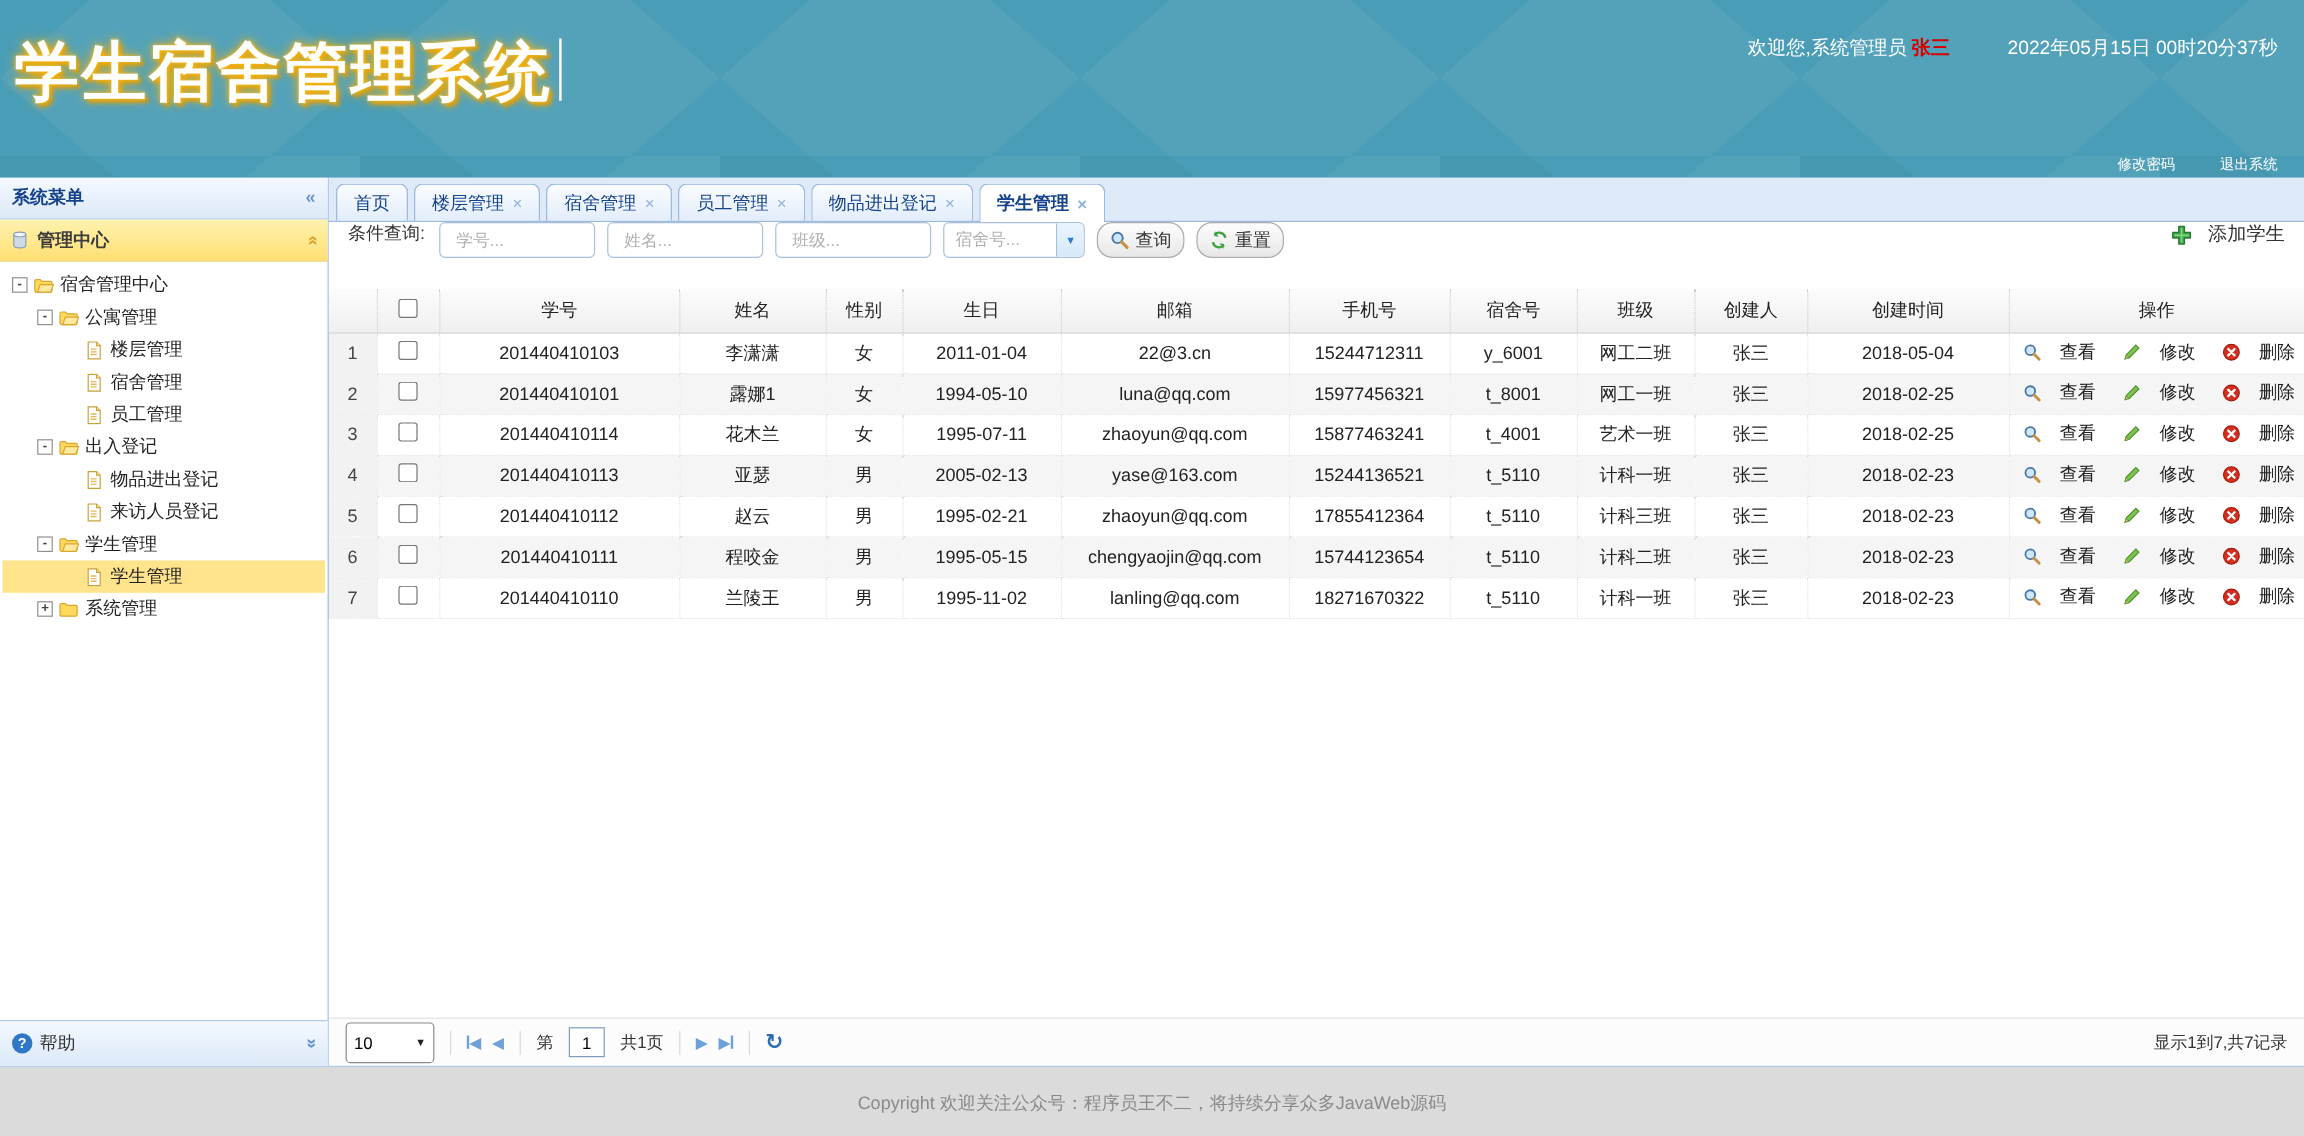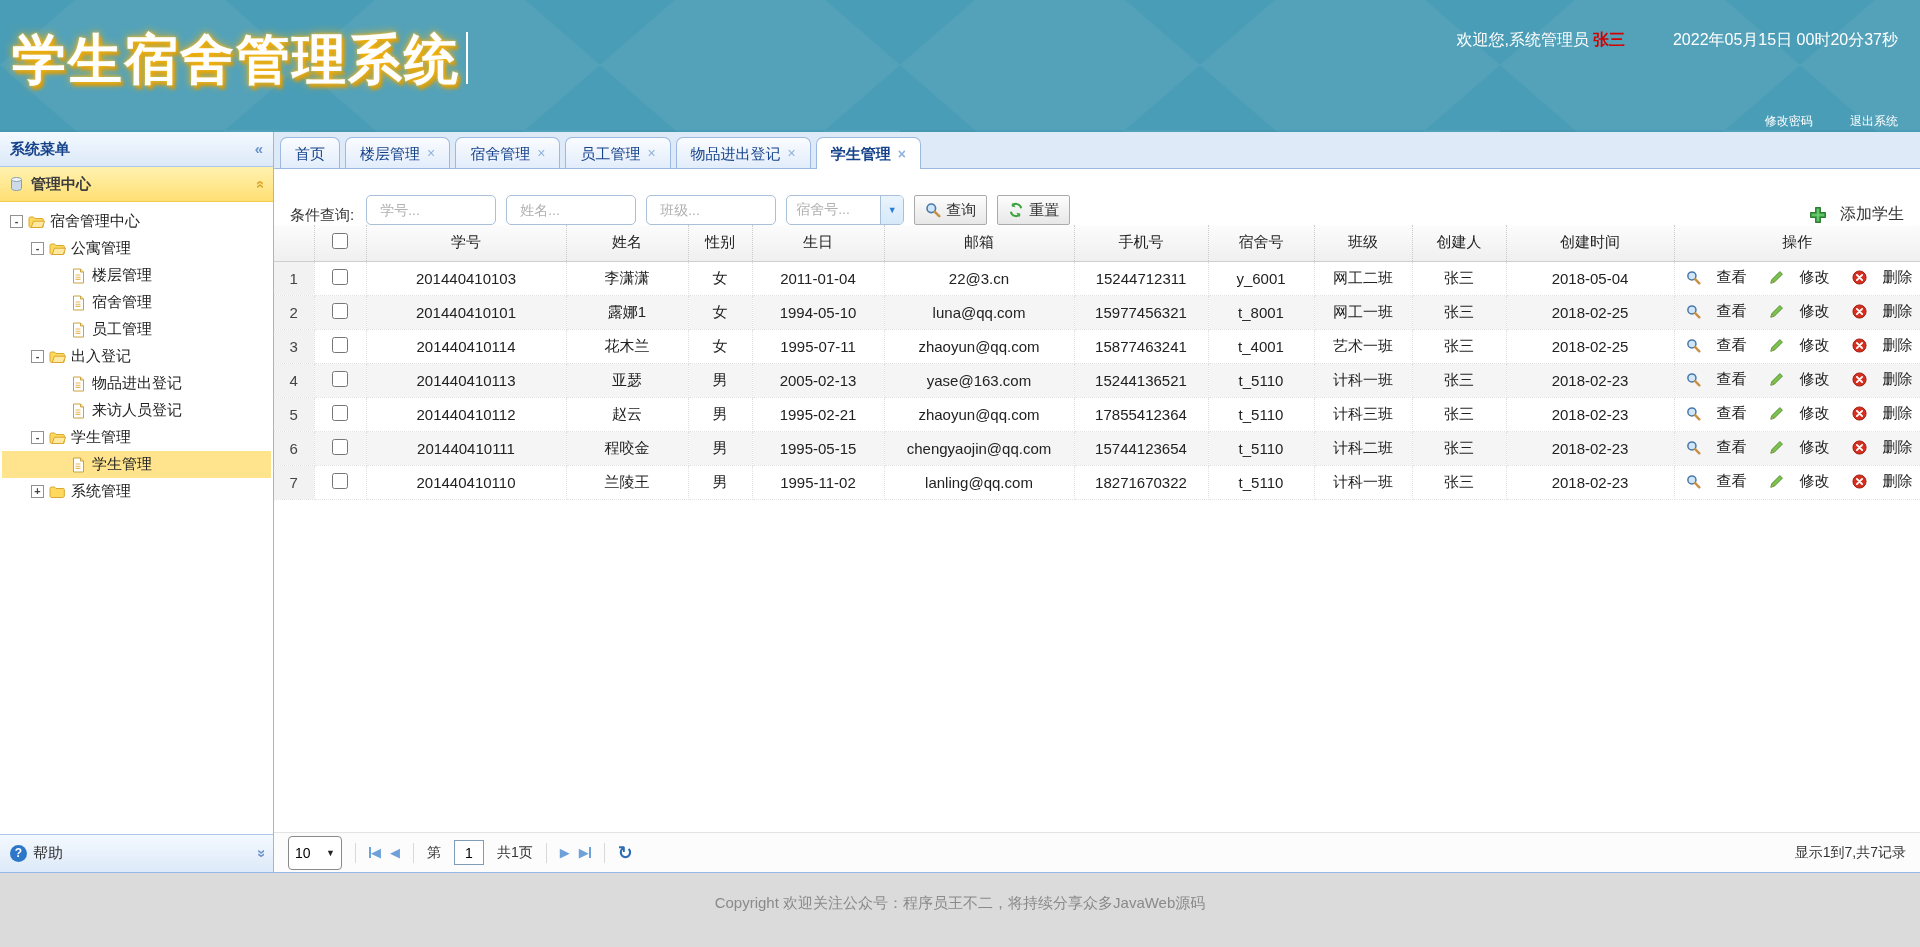--- a/index.html
+++ b/index.html
@@ -1,21 +1,21 @@
 <!DOCTYPE html>
 <html><head>
 <meta charset="utf-8">
 <style>
   * { margin:0; padding:0; box-sizing:border-box; }
   html,body { width:1920px; height:947px; overflow:hidden; }
   body { font-family:"Liberation Sans","DejaVu Sans",sans-serif; font-size:15px; color:#333; background:#fff; }
   .app { width:1920px; height:947px; display:flex; flex-direction:column; }
 
   
-  .hdr { position:relative; height:132px; background:#4A9DB6; overflow:hidden; flex:none; }
+  .hdr { position:relative; height:148px; background:#4A9DB6; overflow:hidden; flex:none; }
   .hdr .hexbg { position:absolute; left:0; top:0; width:100%; height:100%; }
   .hdr-title { position:absolute; left:12px; top:24px; font-size:54px; font-weight:bold; color:#fff; letter-spacing:2px;
     text-shadow:0 0 10px #ffb400, 0 0 3px #ffc83d, 3px 4px 3px rgba(220,150,0,.85); }
   .title-caret { display:inline-block; width:2px; height:52px; background:#fff; margin-left:6px; vertical-align:-6px; box-shadow:none; }
   .hdr-welcome { position:absolute; right:22px; top:30px; color:#fff; font-size:16px; }
   .hdr-welcome .uname { color:#d40000; font-weight:bold; margin:0 4px; }
   .hdr-welcome .dt { margin-left:44px; }
   .hdr-links { position:absolute; right:22px; bottom:2px; color:#fff; font-size:12px; }
   .hdr-links a { color:#fff; text-decoration:none; margin-left:34px; cursor:pointer; }
 
@@ -47,47 +47,47 @@
 
   
   .main { flex:1; display:flex; flex-direction:column; min-width:0; }
   .tabs { height:37px; flex:none; background:#DFEAF8; border-bottom:1px solid #9CB9E0; padding:5px 6px 0 6px; display:flex; }
   .tab { height:31px; line-height:29px; padding:0 14px; margin-right:5px; background:linear-gradient(#FAFCFF,#E2EDFB);
     border:1px solid #9CB9E0; border-bottom:none; border-radius:7px 7px 0 0; color:#15428B; font-size:15px;
     display:flex; align-items:center; gap:7px; cursor:pointer; }
   .tab.active { background:#fff; font-weight:bold; height:32px; margin-bottom:-1px; position:relative; }
   .tab .x { color:#8FB1DC; font-size:14px; line-height:1; cursor:pointer; }
 
-  .filter-bar { height:56px; flex:none; display:flex; align-items:flex-end; gap:10px; padding:0 16px; background:#fff; position:relative; }
+  .filter-bar { height:56px; flex:none; display:flex; align-items:flex-start; gap:10px; padding:0 16px; background:#fff; position:relative; }
   .filter-label { color:#333; margin-right:2px; }
   .f-input { width:130px; height:30px; border:1px solid #A9C0D8; border-radius:5px; padding:0 13px; font-size:14px; color:#333; outline:none; }
   .f-input::placeholder { color:#b0b0b0; }
   .f-select { width:118px; height:30px; border:1px solid #A9C0D8; border-radius:5px; background:#fff; display:flex; align-items:center; cursor:pointer; overflow:hidden; }
   .f-select .ph { flex:1; padding:0 9px; color:#b0b0b0; font-size:14px; }
   .f-select .arrow-box { width:23px; height:100%; background:linear-gradient(#EAF4FD,#D6E9F9); border-left:1px solid #A9C0D8;
     display:flex; align-items:center; justify-content:center; color:#2B7CD4; font-size:9px; }
-  .btn { height:30px; border:1px solid #ABABAB; border-radius:2px; background:linear-gradient(#FDFDFD,#E7E7E7);
+  .btn { height:30px; border:1px solid #ABABAB; border-radius:13px; background:linear-gradient(#FDFDFD,#E7E7E7);
     display:flex; align-items:center; gap:5px; padding:0 10px; font-size:15px; color:#333; cursor:pointer; }
   .add-student { margin-left:auto; display:flex; align-items:center; gap:13px; color:#333; cursor:pointer; font-size:16px; }
 
   table.grid { border-collapse:collapse; table-layout:fixed; width:100%; flex:none; }
   .grid th { height:36px; font-weight:normal; color:#222; background:linear-gradient(#FCFCFC,#EFEFEF);
     border-bottom:1px solid #CFCFCF; border-right:1px dotted #CCC; text-align:center; font-size:15px; }
   .grid td { height:34px; text-align:center; font-size:15px; color:#222; border-right:1px dotted #E1E1E1; border-bottom:1px dotted #E3E3E3; overflow:hidden; white-space:nowrap; }
   .grid th:last-child, .grid td:last-child { border-right:none; }
   .grid tbody tr:nth-child(even) { background:#F5F5F5; }
   .grid td.idx { background:#F2F2F2; color:#444; }
   .grid input[type=checkbox] { width:16px; height:16px; cursor:pointer; }
   .act { display:inline-flex; align-items:center; gap:16px; margin:0 11px; cursor:pointer; color:#222; }
   .icon-svg { display:inline-block; vertical-align:middle; }
 
   .main-spacer { flex:1; background:#fff; }
 
   .pager { height:40px; flex:none; background:#FCFCFC; border-top:1px solid #E3E3E3; display:flex; align-items:center; padding:0 14px; gap:9px; }
-  .pg-size { width:54px; height:27px; border:1px solid #8a8a8a; border-radius:4px; background:#fff; display:flex; align-items:center; padding:16px 6px; cursor:pointer; }
+  .pg-size { width:74px; height:27px; border:1px solid #8a8a8a; border-radius:4px; background:#fff; display:flex; align-items:center; padding:16px 6px; cursor:pointer; }
   .pg-size .v { flex:1; font-size:14px; color:#000; }
   .pg-size .ar { font-size:9px; color:#222; }
   .pg-sep { width:1px; height:20px; background:#D9D9D9; margin:0 4px; }
   .pg-btn { color:#6FA1D9; font-size:13px; cursor:pointer; display:inline-flex; align-items:center; line-height:1; }
   .pg-btn .bar { display:inline-block; width:2px; height:11px; background:#6FA1D9; }
   .pg-text { font-size:14px; color:#333; }
   .pg-input { width:30px; height:25px; border:1px solid #7F9DB9; text-align:center; font-size:14px; margin:0 4px; outline:none; }
   .pg-refresh { color:#2E6DB4; font-size:18px; font-weight:bold; cursor:pointer; }
   .pg-summary { margin-left:auto; font-size:14px; color:#333; }
 

